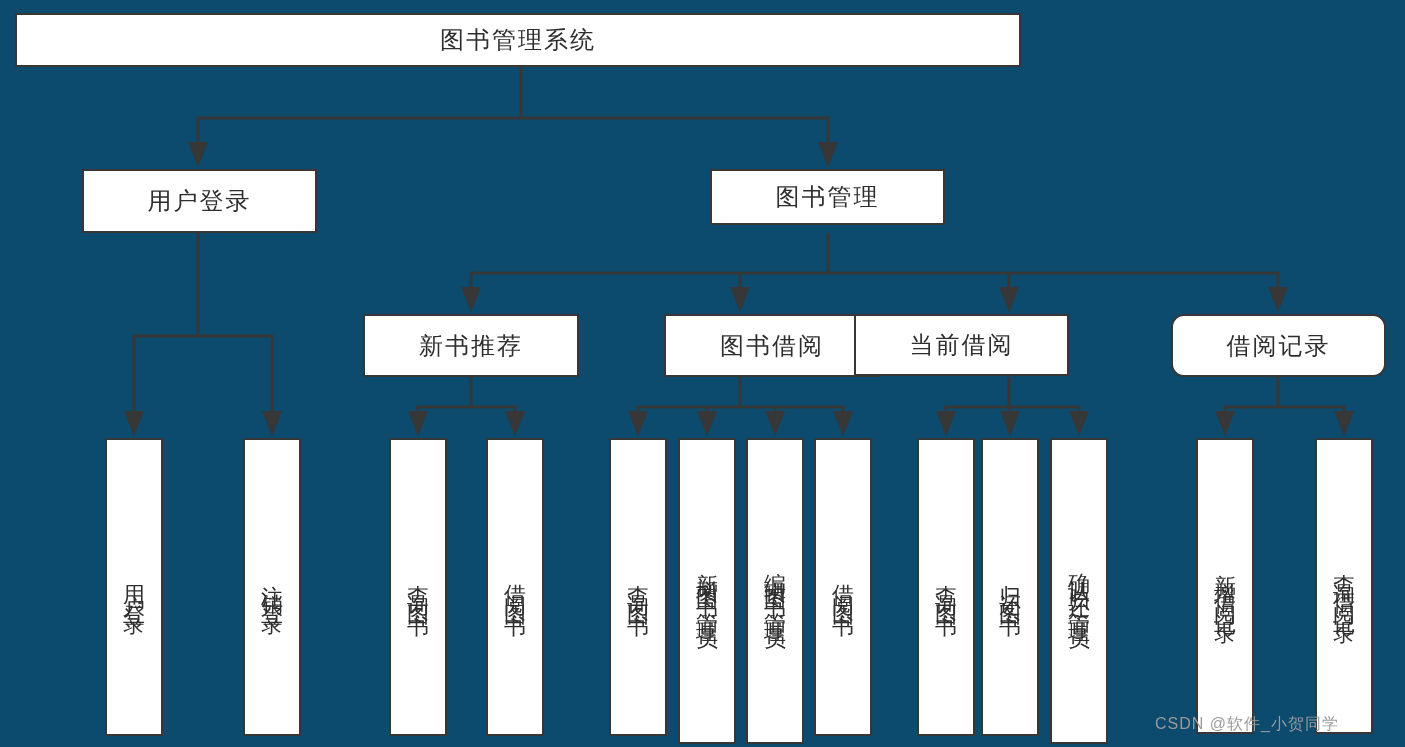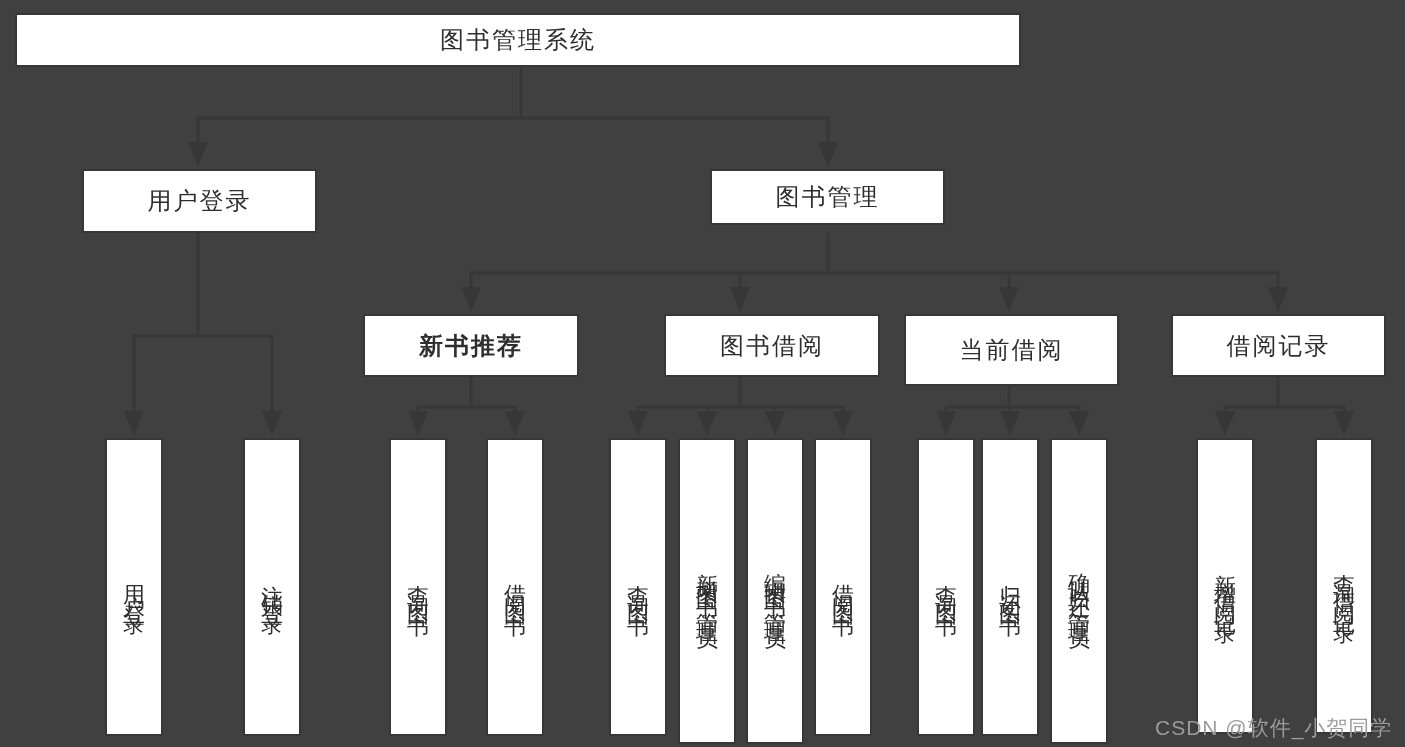--- a/index.html
+++ b/index.html
@@ -1,20 +1,20 @@
 <!DOCTYPE html>
 <html><head>
 <meta charset="utf-8">
 <style>
   html, body { margin: 0; padding: 0; background: #ffffff; }
   .stage {
     position: relative;
     width: 1405px;
     height: 747px;
-    background: #404040;
+    background: #0c4a6e;
     overflow: hidden;
     font-family: "Liberation Sans", "DejaVu Sans", sans-serif;
   }
   .stage * { box-sizing: border-box; }
   .connectors {
     position: absolute;
     left: 0; top: 0;
     width: 1405px; height: 747px;
     pointer-events: none;
   }
@@ -40,21 +40,21 @@
     writing-mode: vertical-rl;
     text-orientation: mixed;
     font-size: 22px;
     letter-spacing: 10px;
     color: #2e2e2e;
   }
   .watermark {
     position: absolute;
     left: 1155px;
     top: 714px;
-    font-size: 21px;
+    font-size: 16px;
     letter-spacing: 1px;
     color: #9b9b9b;
     white-space: nowrap;
     z-index: 5;
   }
 </style>
 </head>
 <body>
 
 <div class="stage">
@@ -130,24 +130,24 @@
       <polygon points="1215,411 1235,411 1225,436"></polygon>
       <polygon points="1334,411 1354,411 1344,436"></polygon>
     </g>
   </svg>
 
   <div class="hbox" style="left:15px; top:13px; width:1006px; height:54px;">图书管理系统</div>
 
   <div class="hbox" style="left:82px; top:169px; width:235px; height:64px;">用户登录</div>
   <div class="hbox" style="left:710px; top:169px; width:235px; height:56px;">图书管理</div>
 
-  <div class="hbox" style="left:363px; top:314px; width:216px; height:63px;font-weight:bold;">新书推荐</div>
+  <div class="hbox" style="left:363px; top:314px; width:216px; height:63px;">新书推荐</div>
   <div class="hbox" style="left:664px; top:314px; width:216px; height:63px;">图书借阅</div>
-  <div class="hbox" style="left:904px; top:314px; width:215px; height:72px;">当前借阅</div>
-  <div class="hbox" style="left:1171px; top:314px; width:215px; height:63px;">借阅记录</div>
+  <div class="hbox" style="left:854px; top:314px; width:215px; height:62px;">当前借阅</div>
+  <div class="hbox" style="left:1171px; top:314px; width:215px; height:63px;border-radius:13px;">借阅记录</div>
 
   <div class="vbox" style="left:105px; top:438px; width:58px; height:298px;">用户登录</div>
   <div class="vbox" style="left:243px; top:438px; width:58px; height:298px;">注销登录</div>
 
   <div class="vbox" style="left:389px; top:438px; width:58px; height:298px;">查询图书</div>
   <div class="vbox" style="left:486px; top:438px; width:58px; height:298px;">借阅图书</div>
 
   <div class="vbox" style="left:609px; top:438px; width:58px; height:298px;">查询图书</div>
   <div class="vbox" style="left:678px; top:438px; width:58px; height:306px; letter-spacing:8px;">新增图书（管理员）</div>
   <div class="vbox" style="left:746px; top:438px; width:58px; height:306px; letter-spacing:8px;">编辑图书（管理员）</div>

